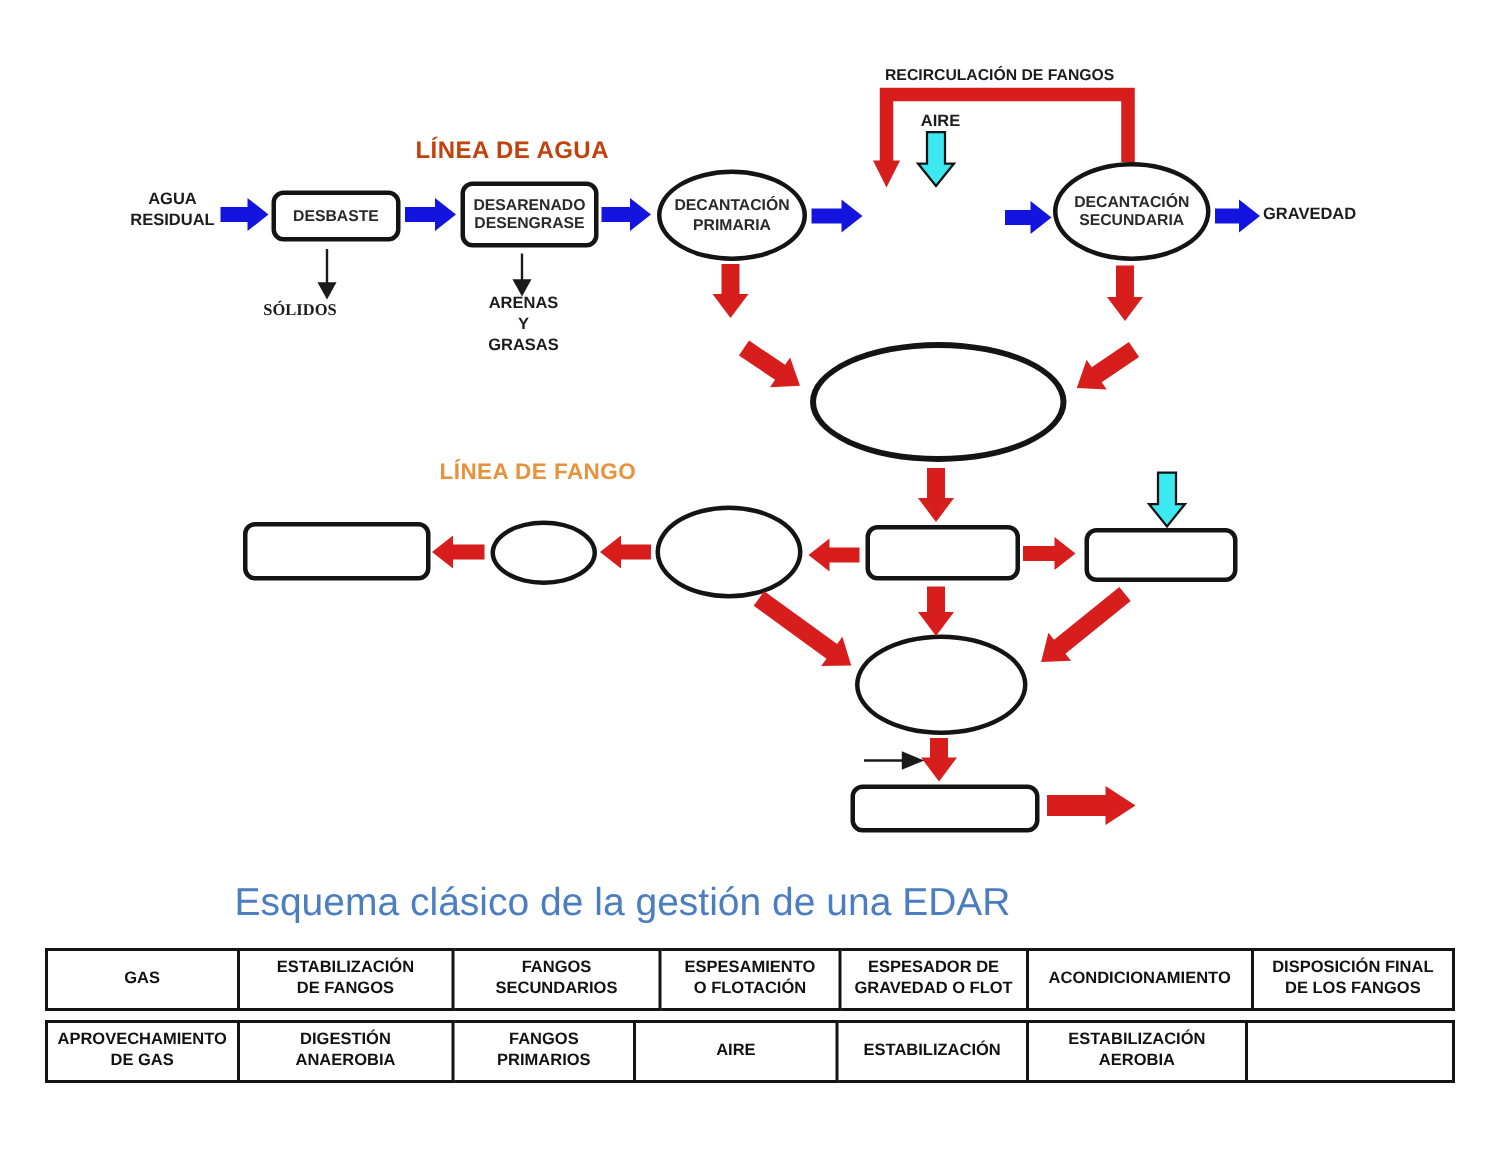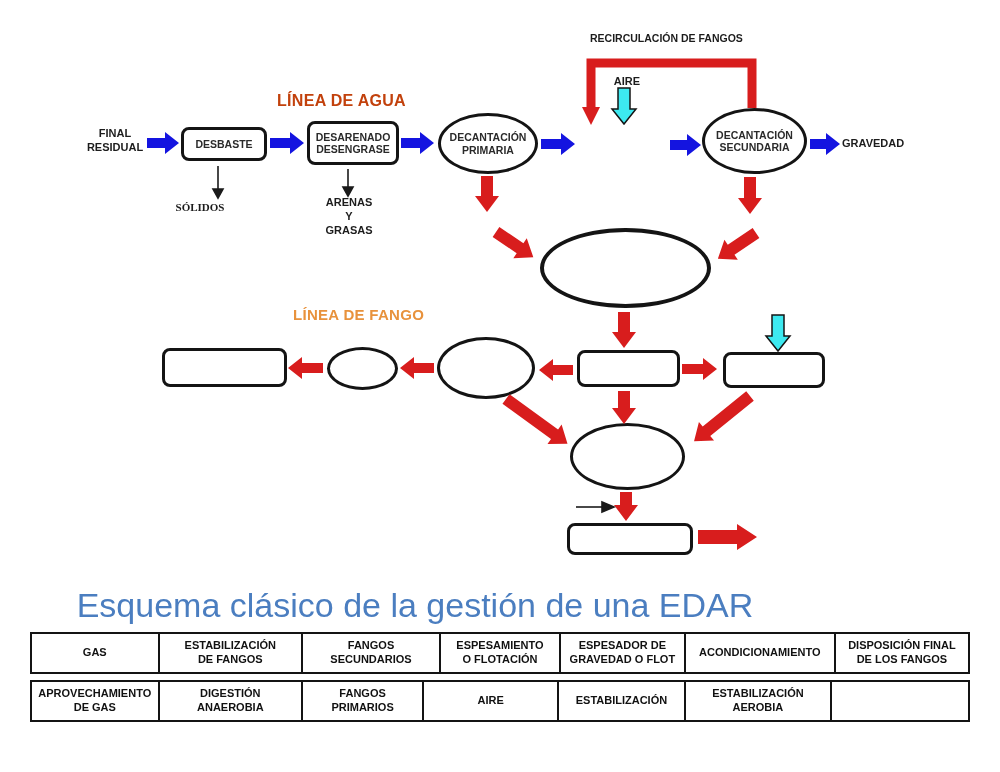--- a/index.html
+++ b/index.html
@@ -14,38 +14,38 @@
   .rect{border-radius:8px;}
   .ellipse{border-radius:50%;border-width:3.5px;}
   .thick{border-width:4px;}
   .lbl{position:absolute;font-weight:bold;font-size:11px;text-align:center;
        white-space:pre-line;line-height:1.25;z-index:2;color:#1c1c1c;}
   .sec-title{position:absolute;font-weight:bold;font-size:16px;letter-spacing:.3px;z-index:2;}
   .water-title{color:#c2410c;}
   .sludge-title{color:#e8923c;font-size:15px;}
   .recirc-lbl{position:absolute;font-weight:600;font-size:10.5px;color:#1c1c1c;z-index:2;}
   .heading{position:absolute;left:0;top:586px;width:830px;text-align:center;
-           font-size:34px;color:#4b7ec0;z-index:2;}
+           font-size:26px;color:#4b7ec0;z-index:2;}
   table.bank{position:absolute;left:30px;width:940px;border-collapse:collapse;
              table-layout:fixed;z-index:2;background:#fff;border-radius:14px;}
   table.bank td{border:2px solid #141414;height:36px;text-align:center;vertical-align:middle;
                 font-weight:bold;font-size:11px;line-height:1.25;white-space:pre-line;
                 padding:1px 2px;color:#111;}
   .t1{top:632px;} .t2{top:680px;}
 </style>
 </head>
 <body>
 
 <div class="stage">
 
   <div class="sec-title water-title" style="left:277px;top:92px;">LÍNEA DE AGUA</div>
   <div class="sec-title sludge-title" style="left:293px;top:306px;">LÍNEA DE FANGO</div>
-  <div class="recirc-lbl" style="left:590px;top:32px;">RECIRCULACIÓN DE FANGOS</div>
+  <div class="recirc-lbl" style="left:590px;top:44px;">RECIRCULACIÓN DE FANGOS</div>
   <div class="lbl" style="left:607px;top:75px;width:40px;">AIRE</div>
-  <div class="lbl" style="left:83px;top:127px;width:64px;">FINAL
+  <div class="lbl" style="left:83px;top:127px;width:64px;">AGUA
 RESIDUAL</div>
   <div class="lbl" style="left:842px;top:137px;width:62px;">GRAVEDAD</div>
   <div class="lbl" style="left:168px;top:201px;width:64px;font-family:Liberation Serif, serif;">SÓLIDOS</div>
   <div class="lbl" style="left:320px;top:196px;width:58px;">ARENAS
 Y
 GRASAS</div>
 
   <div class="node rect" style="left:181px;top:127px;width:86px;height:34px;">DESBASTE</div>
   <div class="node rect" style="left:307px;top:121px;width:92px;height:44px;">DESARENADO
 DESENGRASE</div>

